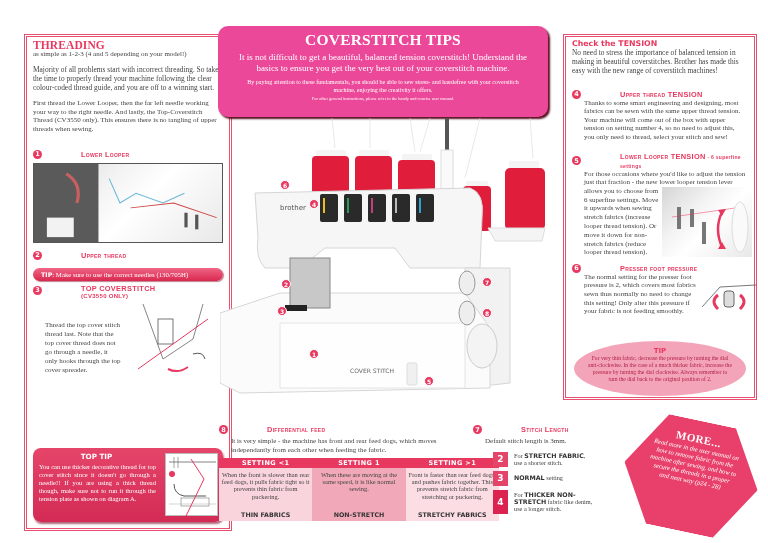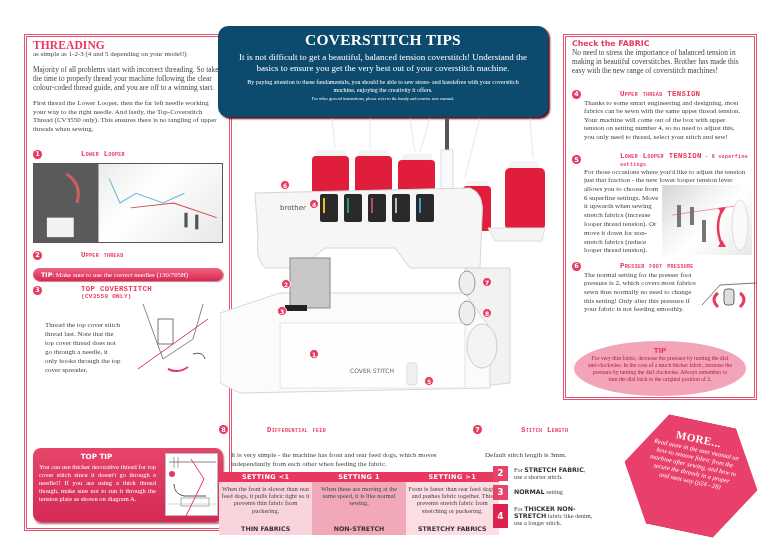--- a/index.html
+++ b/index.html
@@ -20,21 +20,21 @@
   .small { font-family: "Liberation Serif", serif; font-size: 7px; line-height: 8.6px; color: #444; }
   .body8 { font-family: Liberation Serif, serif; font-size: 7.4px; line-height: 9.2px; color: #444; }
 
   .sec-head { display: flex; align-items: center; gap: 3px; margin-top: 6px; }
   .num-dot {
     width: 9px; height: 9px; border-radius: 50%; background: #e8385f; color: #fff;
     font-family: "DejaVu Sans", sans-serif; font-weight: bold; font-size: 6.5px;
     display: flex; align-items: center; justify-content: center; flex-shrink: 0;
   }
   .sec-title {
-    font-family: Liberation Mono, monospace; font-weight: bold; color: #e8385f; font-size: 7.4px;
+    font-family: Liberation Sans, sans-serif; font-weight: bold; color: #e8385f; font-size: 7.4px;
     font-variant: small-caps; letter-spacing: .3px; padding-left: 36px;
   }
   .sec-title .sub { font-size: 5px; font-variant: normal; }
   .indent { padding-left: 12px; padding-right: 2px; }
 
   .photo {
     background: linear-gradient(135deg,#d5d5d5 0%, #f3f3f3 35%, #ffffff 55%, #e8e8e8 100%);
     border: 1px solid #555; position: relative; overflow: hidden;
   }
 
@@ -53,21 +53,21 @@
   }
   .top-tip-title { font-family: "DejaVu Sans", sans-serif; font-weight: bold; font-size: 7.2px; text-align: center; width: 115px; }
   .top-tip-text { font-family: "Liberation Serif", serif; font-size: 6.5px; line-height: 7.9px; text-align: justify; width: 117px; margin-top: 2px; }
   .top-tip-img {
     position: absolute; right: 5px; top: 5px; width: 53px; height: 63px; background: #fff; border: 1px solid #bbb;
   }
 
   
   #header {
     position: absolute; left: 218px; top: 26px; width: 330px; height: 91px; border-radius: 10px;
-    background: #0c4a6e; color: #fff; text-align: center; padding-top: 5px;
+    background: #ec4899; color: #fff; text-align: center; padding-top: 5px;
     box-shadow: 2px 2px 2px #5a1020;
   }
   #header .title { font-family: "Liberation Serif", serif; font-size: 15.5px; font-weight: bold; letter-spacing: .2px; }
   #header .lead { font-family: "Liberation Serif", serif; font-size: 9px; line-height: 11px; margin-top: 3px; padding: 0 16px; }
   #header .p2 { font-family: "Liberation Serif", serif; font-size: 6px; line-height: 7.5px; margin-top: 5px; padding: 0 22px; }
   #header .p3 { font-family: "Liberation Serif", serif; font-size: 4.4px; margin-top: 2px; }
 
   
   #machine { position: absolute; left: 220px; top: 118px; width: 330px; height: 300px; }
 
@@ -255,21 +255,21 @@
   <span class="marker" style="left:89px;top:81px">4</span>
   <span class="marker" style="left:61px;top:161px">2</span>
   <span class="marker" style="left:57px;top:188px">3</span>
   <span class="marker" style="left:89px;top:231px">1</span>
   <span class="marker" style="left:204px;top:258px">5</span>
   <span class="marker" style="left:262px;top:159px">7</span>
   <span class="marker" style="left:262px;top:190px">8</span>
 </div>
 
 <div id="right-panel" class="panel">
-  <div class="sans" style="font-weight:bold;color:#e8385f;font-size:7.8px">Check the FABRIC</div>
+  <div class="sans" style="font-weight:bold;color:#e8385f;font-size:7.8px">Check the TENSION</div>
   <div class="body8">No need to stress the importance of balanced tension in making in beautiful coverstitches. Brother has made this easy with the new range of coverstitch machines!</div>
 
   <div class="sec-head" style="margin-top:14px">
     <span class="num-dot">4</span>
     <span class="sec-title">Upper thread TENSION</span>
   </div>
   <div class="small indent">Thanks to some smart engineering and designing, most fabrics can be sewn with the same upper thread tension. Your machine will come out of the box with upper tension on setting number 4, so no need to adjust this, you only need to thread, select your stitch and sew!</div>
 
   <div class="sec-head" style="margin-top:10px">
     <span class="num-dot">5</span>
@@ -310,21 +310,21 @@
     <div class="t">TIP</div>
     <div class="x">For very thin fabric, decrease the pressure by turning the dial anti-clockwise. In the case of a much thicker fabric, increase the pressure by turning the dial clockwise. Always remember to turn the dial back to the original position of 2.</div>
   </div>
 </div>
 
 <div id="diff-feed">
   <div class="sec-head" style="margin-top:0">
     <span class="num-dot">8</span>
     <span class="sec-title">Differential feed</span>
   </div>
-  <div class="body8 indent" style="margin-top:17px;font-size:7px;line-height:9px">It is very simple - the machine has front and rear feed dogs, which moves independantly from each other when feeding the fabric.</div>
+  <div class="body8 indent" style="margin-top:3px;font-size:7px;line-height:9px">It is very simple - the machine has front and rear feed dogs, which moves independantly from each other when feeding the fabric.</div>
   <table class="feed-table">
     <tbody>
         <tr>
       <th>SETTING &lt;1</th>
       <th>SETTING 1</th>
       <th>SETTING &gt;1</th>
     </tr>
     <tr>
       <td class="c1">When the front is slower than rear feed dogs, it pulls fabric tight so it prevents thin fabric from puckering.</td>
       <td class="c2">When these are moving at the same speed, it is like normal sewing.</td>
@@ -337,21 +337,21 @@
     </tr>
   </tbody>
     </table>
 </div>
 
 <div id="stitch-length">
   <div class="sec-head" style="margin-top:0">
     <span class="num-dot">7</span>
     <span class="sec-title">Stitch Length</span>
   </div>
-  <div class="small indent" style="margin-top:17px;font-size:7px">Default stitch length is 3mm.</div>
+  <div class="small indent" style="margin-top:3px;font-size:7px">Default stitch length is 3mm.</div>
   <div style="padding-left:20px;margin-top:6px">
     <div class="sl-row">
       <span class="sl-num">2</span>
       <span class="sl-text" style="width:80px"><span>For </span><b>STRETCH FABRIC</b><span>, use a shorter stitch.</span></span>
     </div>
     <div class="sl-row">
       <span class="sl-num">3</span>
       <span class="sl-text"><b>NORMAL</b><span> setting</span></span>
     </div>
     <div class="sl-row">

